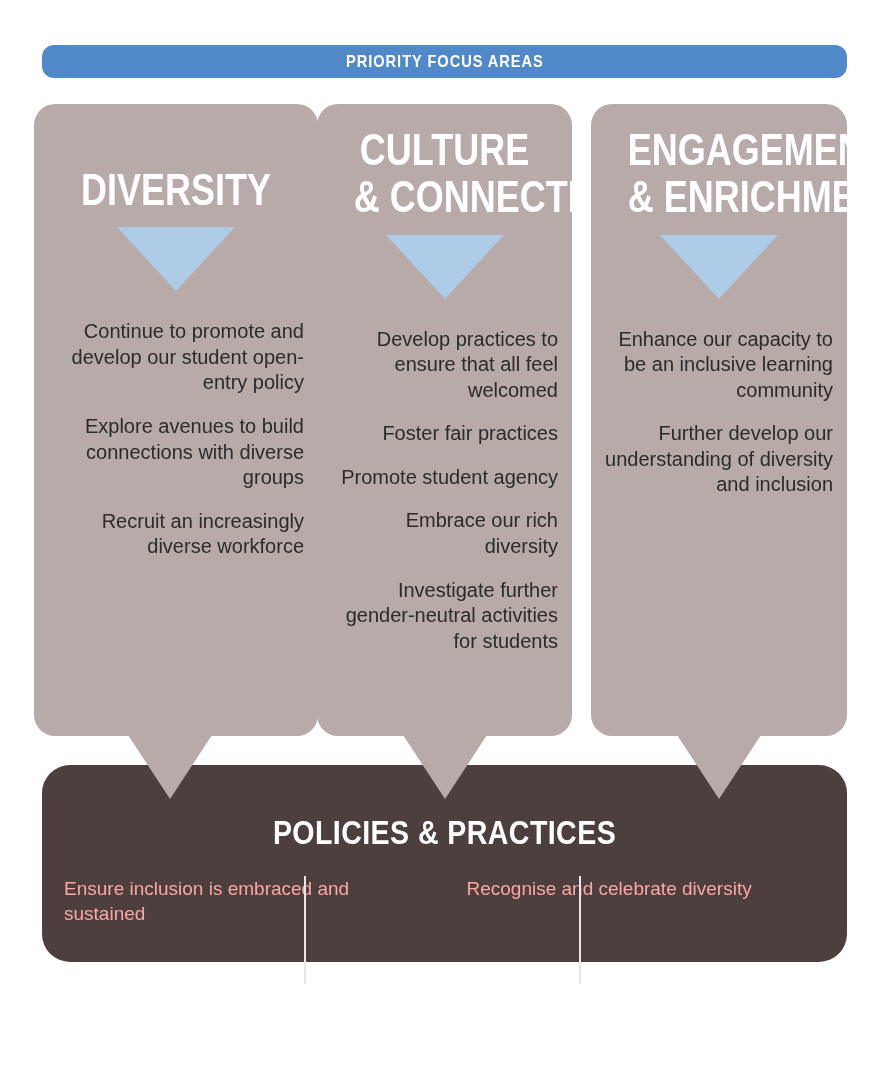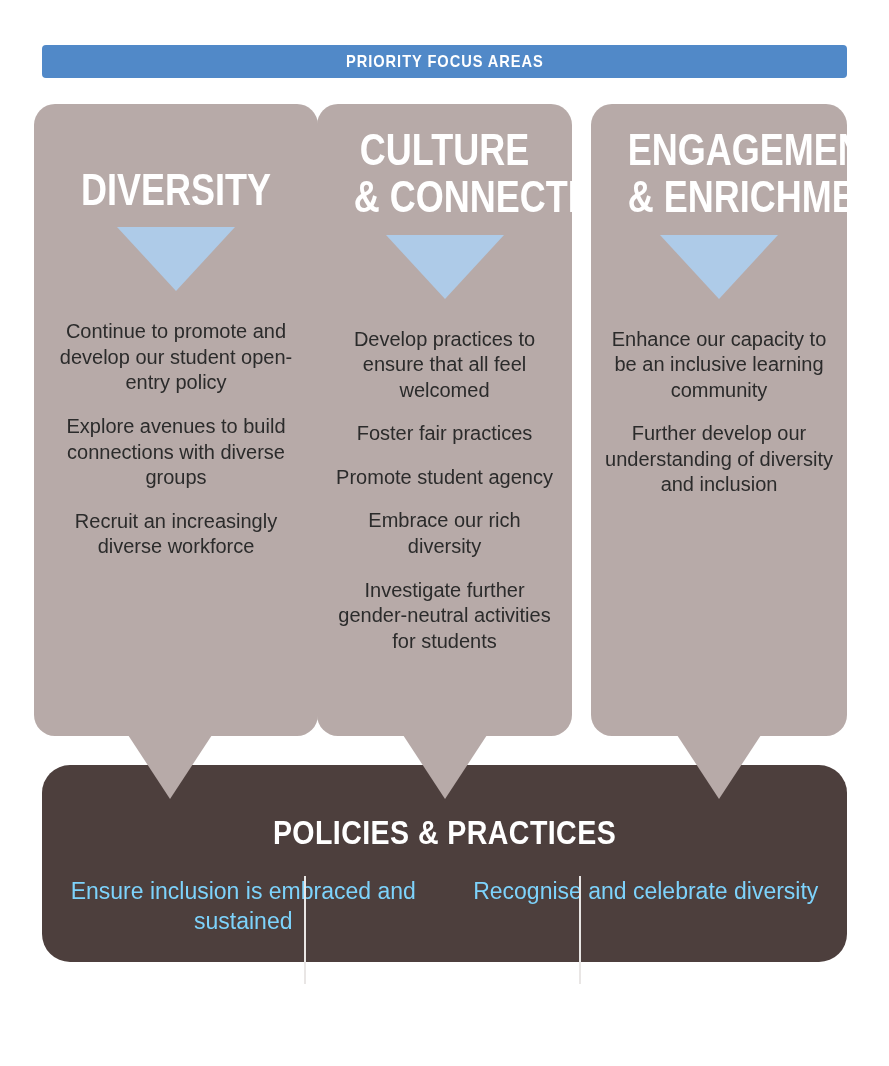--- a/index.html
+++ b/index.html
@@ -22,21 +22,21 @@
   }
 
   
   #header-bar {
     position: absolute;
     left: 42px;
     top: 45px;
     width: 805px;
     height: 33px;
     background: #5189c8;
-    border-radius: 4px;
+    border-radius: 12px;
     display: flex;
     align-items: center;
     justify-content: center;
   }
   #header-title {
     color: #ffffff;
     font-family: "Liberation Sans Narrow", "Liberation Sans", sans-serif;
     font-weight: bold;
     font-size: 17px;
     letter-spacing: 1.1px;
@@ -83,21 +83,21 @@
     border-top: 64px solid #aecbe8;
   }
   #pillar-0 .down-triangle { margin-top: 14px; }
   #pillar-1 .down-triangle { margin-top: 14px; }
   #pillar-2 .down-triangle { margin-top: 14px; }
 
   .pillar-items {
     margin: 0;
     padding: 0;
     list-style: none;
-    text-align: center;
+    text-align: right;
     color: #2b2b2b;
     font-size: 20px;
     line-height: 1.28;
   }
   #pillar-0 .pillar-items { margin-top: 28px; }
   #pillar-1 .pillar-items { margin-top: 28px; }
   #pillar-2 .pillar-items { margin-top: 28px; }
   .pillar-item { margin-bottom: 18px; }
   .pillar-item:last-child { margin-bottom: 0; }
 
@@ -143,23 +143,23 @@
   }
   #bottom-columns {
     position: absolute;
     left: 0;
     top: 111px;
     width: 100%;
     display: flex;
   }
   .bottom-col {
     flex: 1 1 0;
-    text-align: center;
-    color: #7dd3fc;
-    font-size: 23px;
+    text-align: left;
+    color: #fca5a5;
+    font-size: 19px;
     line-height: 1.32;
     padding: 0 22px;
     box-sizing: border-box;
   }
   .bottom-divider {
     position: absolute;
     top: 111px;
     width: 2px;
     height: 108px;
     background: #e9e6e5;

